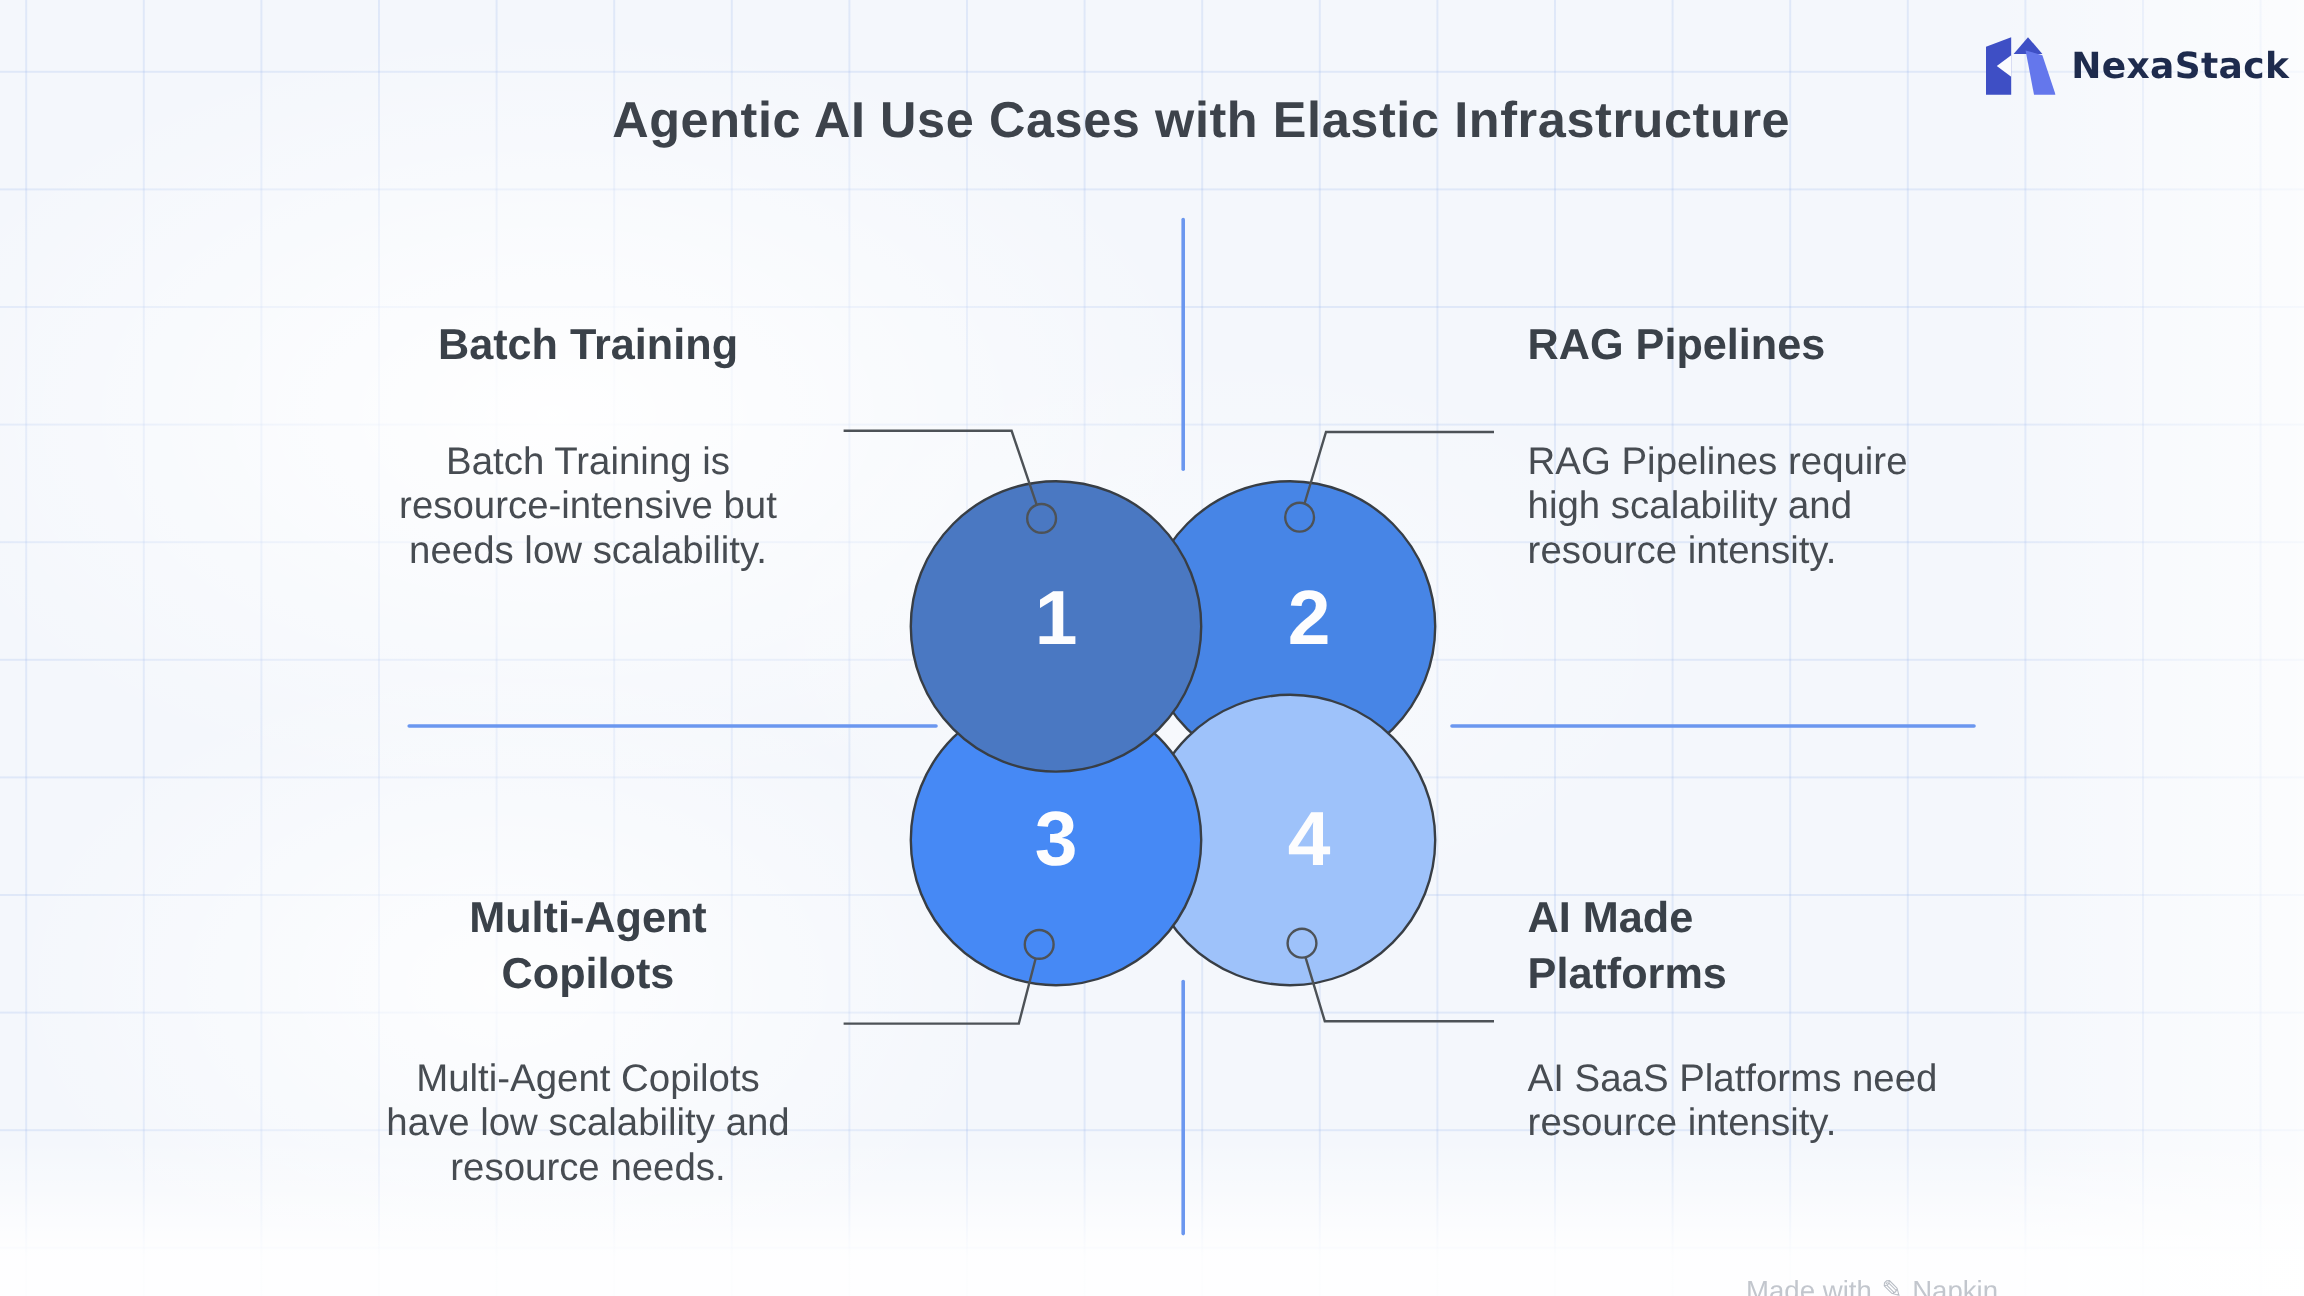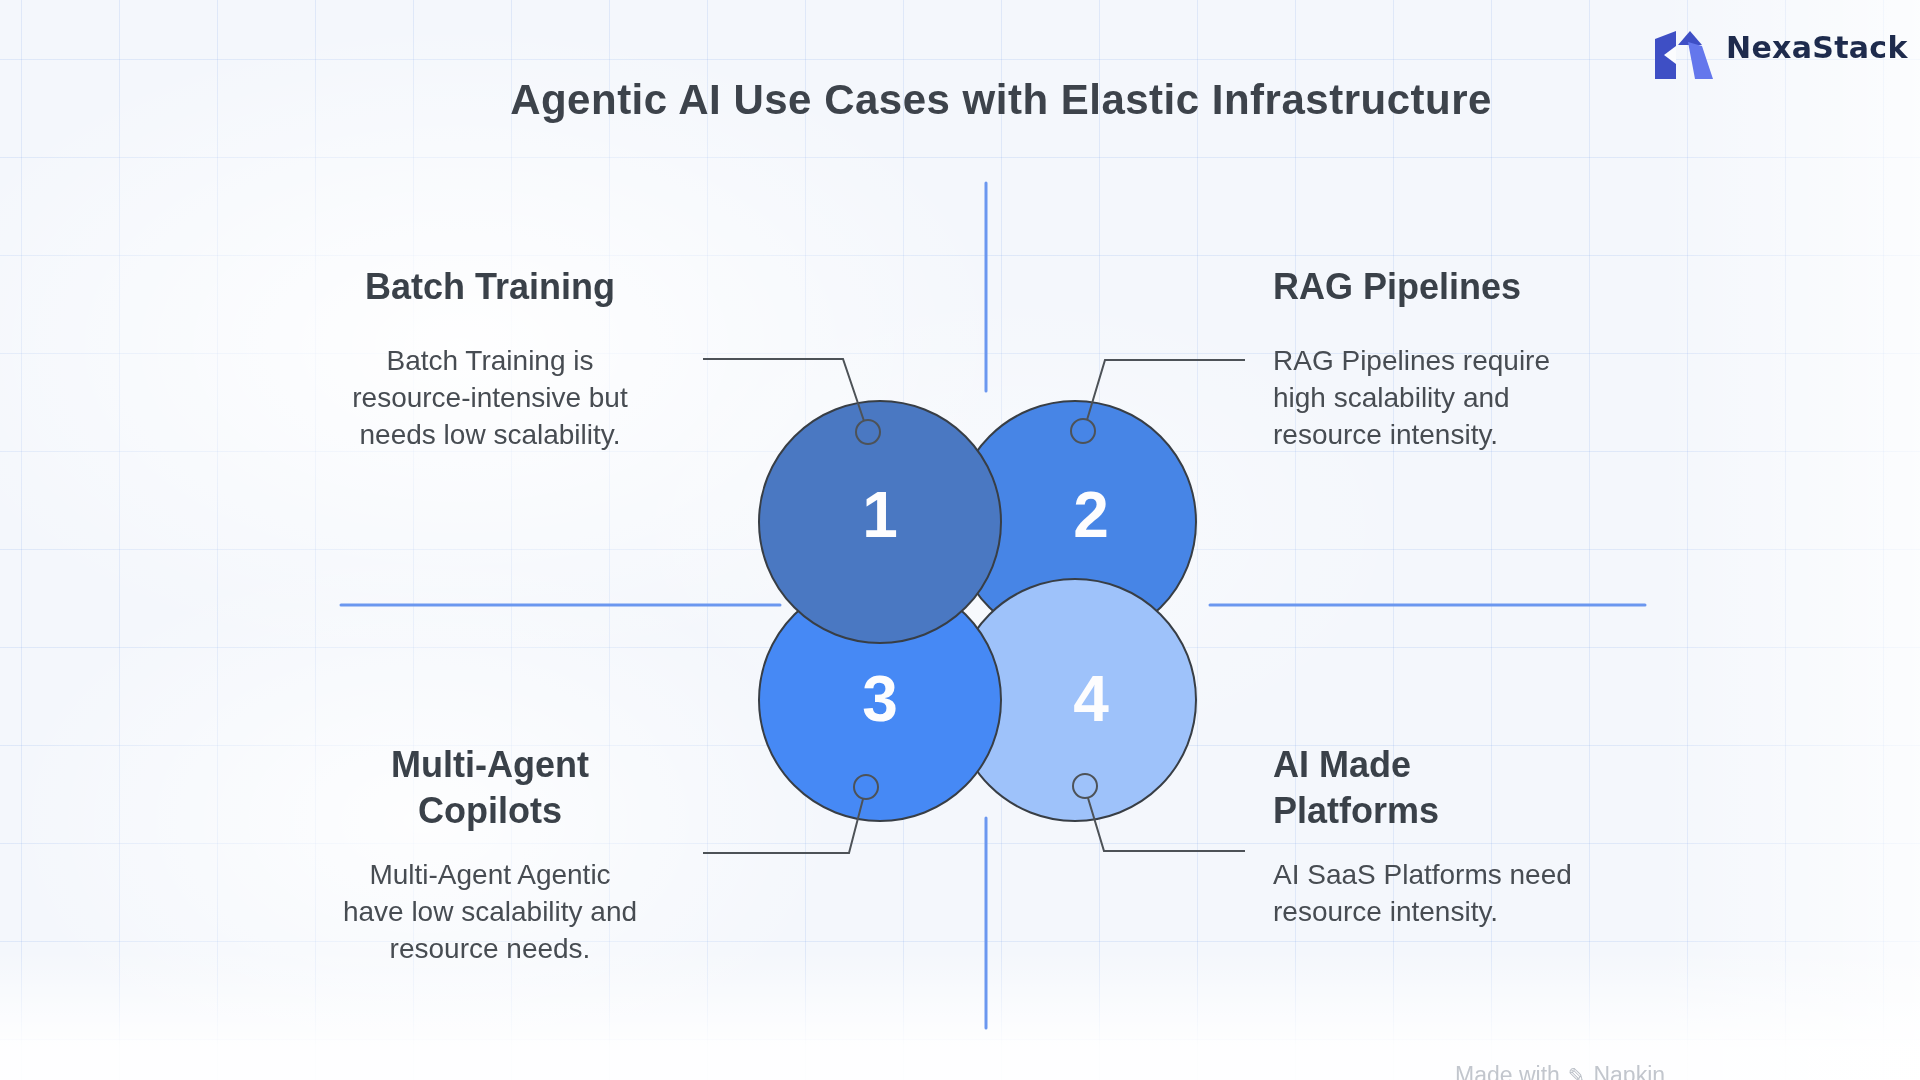--- a/index.html
+++ b/index.html
@@ -11,26 +11,26 @@
       linear-gradient(to bottom, rgba(150,178,235,0.22) 1.5px, transparent 1.5px);
     background-size:98px 98px;background-position:21px 59px;}
   .bg-glow{position:absolute;inset:0;pointer-events:none;background:
       radial-gradient(ellipse 820px 480px at 24% 32%, rgba(255,255,255,0.96), rgba(255,255,255,0) 68%),
       radial-gradient(ellipse 620px 400px at 22% 76%, rgba(255,255,255,0.85), rgba(255,255,255,0) 68%),
       radial-gradient(ellipse 560px 340px at 53% 49%, rgba(255,255,255,0.45), rgba(255,255,255,0) 72%),
       linear-gradient(to bottom, rgba(255,255,255,0) 88%, rgba(255,255,255,0.92) 97%),
       linear-gradient(to right, rgba(255,255,255,0) 86%, rgba(255,255,255,0.7) 100%);}
   .page-title{position:absolute;top:76px;left:1001px;transform:translateX(-50%);
     white-space:nowrap;font-size:42px;font-weight:700;letter-spacing:0.5px;color:#3d434b;}
-  .brand{position:absolute;top:30px;left:1655px;display:flex;align-items:flex-start;gap:13px;}
+  .brand{position:absolute;top:30px;left:1655px;display:flex;align-items:center;gap:13px;}
   .brand-name{font-family:"DejaVu Sans",sans-serif;font-weight:700;font-size:30px;
     color:#1e2b4d;letter-spacing:0.3px;}
   .label-block{position:absolute;}
   .uc-heading{font-size:36px;font-weight:700;line-height:46px;color:#3a4149;}
-  .uc-desc{font-size:28px;line-height:37px;color:#474c52;}
+  .uc-desc{font-size:32px;line-height:37px;color:#474c52;margin-top:24px;}
   .alignR{text-align:center;}
   .alignL{text-align:left;}
   .diagram{position:absolute;left:0;top:0;}
   .circle-number{font-family:"Liberation Sans",sans-serif;font-size:64px;font-weight:700;fill:#fdfdfe;}
   .watermark{position:absolute;left:1455px;top:1062px;display:flex;align-items:center;gap:8px;
     font-size:23px;color:#c2c6cd;white-space:nowrap;}
   .watermark .pen{font-size:21px;color:#b7bcc4;}
 </style>
 </head>
 <body>
@@ -73,21 +73,21 @@
     <div>resource intensity.</div>
   </div>
 
   <div class="label-block alignR" style="left:300px;top:742px;width:380px">
     <div class="uc-heading">
       <div>Multi-Agent</div>
       <div>Copilots</div>
     </div>
   </div>
   <div class="label-block uc-desc alignR" style="left:300px;top:856px;width:380px">
-    <div>Multi-Agent Agentic</div>
+    <div>Multi-Agent Copilots</div>
     <div>have low scalability and</div>
     <div>resource needs.</div>
   </div>
 
   <div class="label-block alignL" style="left:1273px;top:742px;width:420px">
     <div class="uc-heading">
       <div>AI Made</div>
       <div>Platforms</div>
     </div>
   </div>

